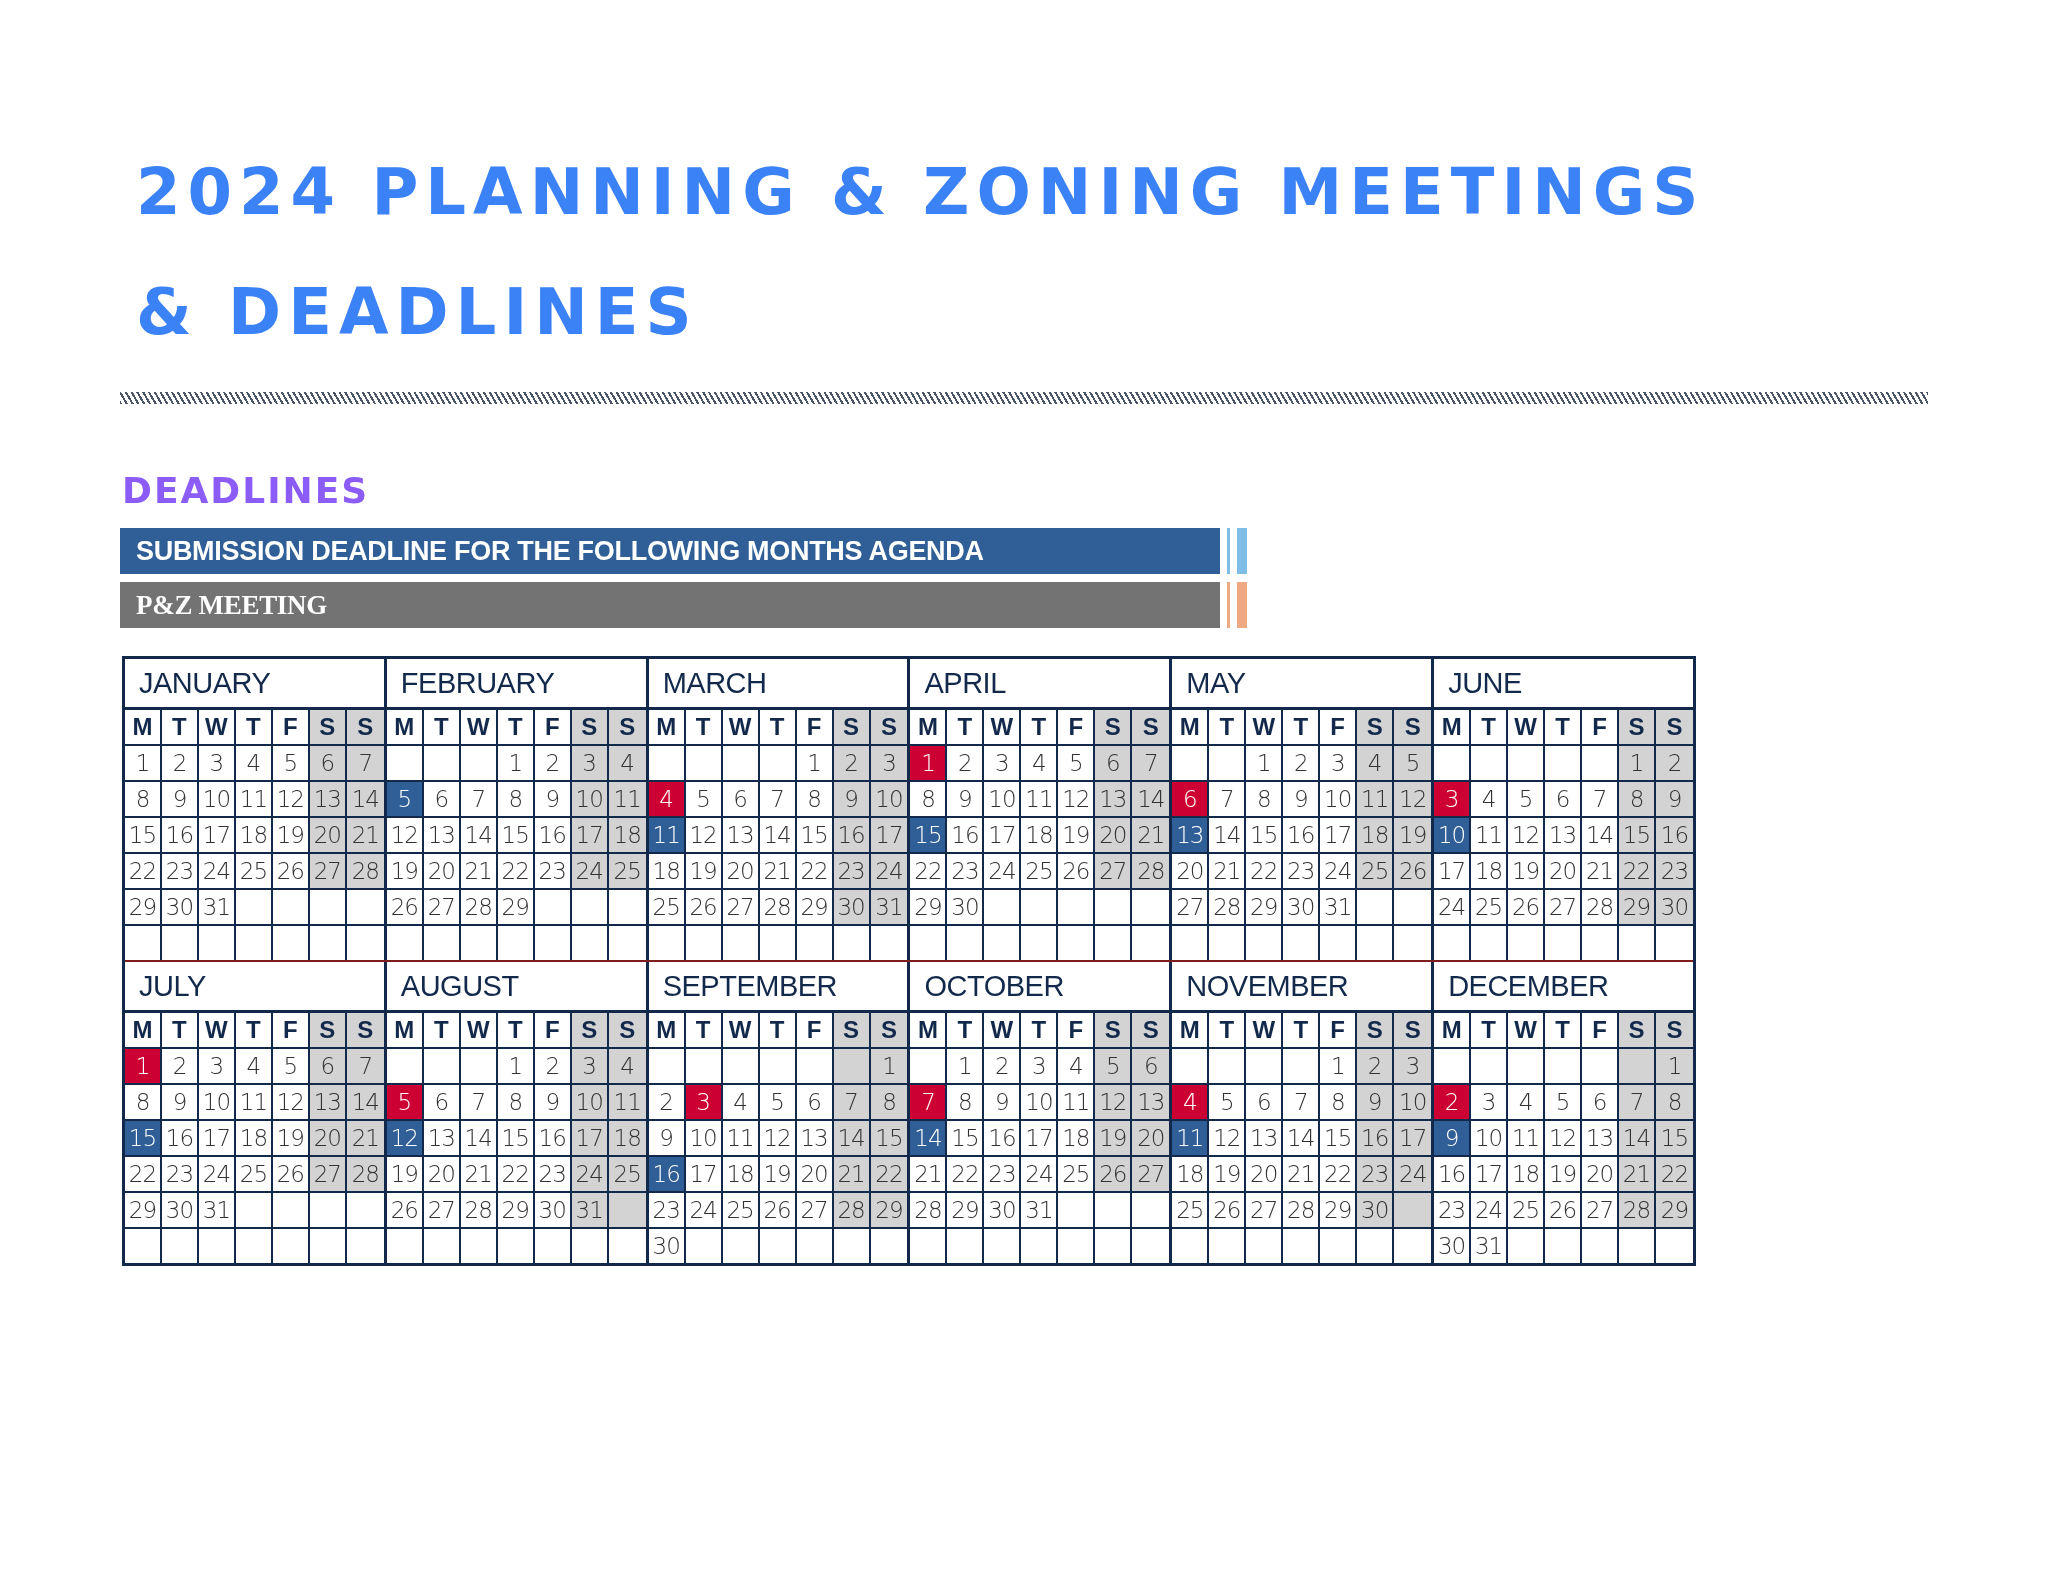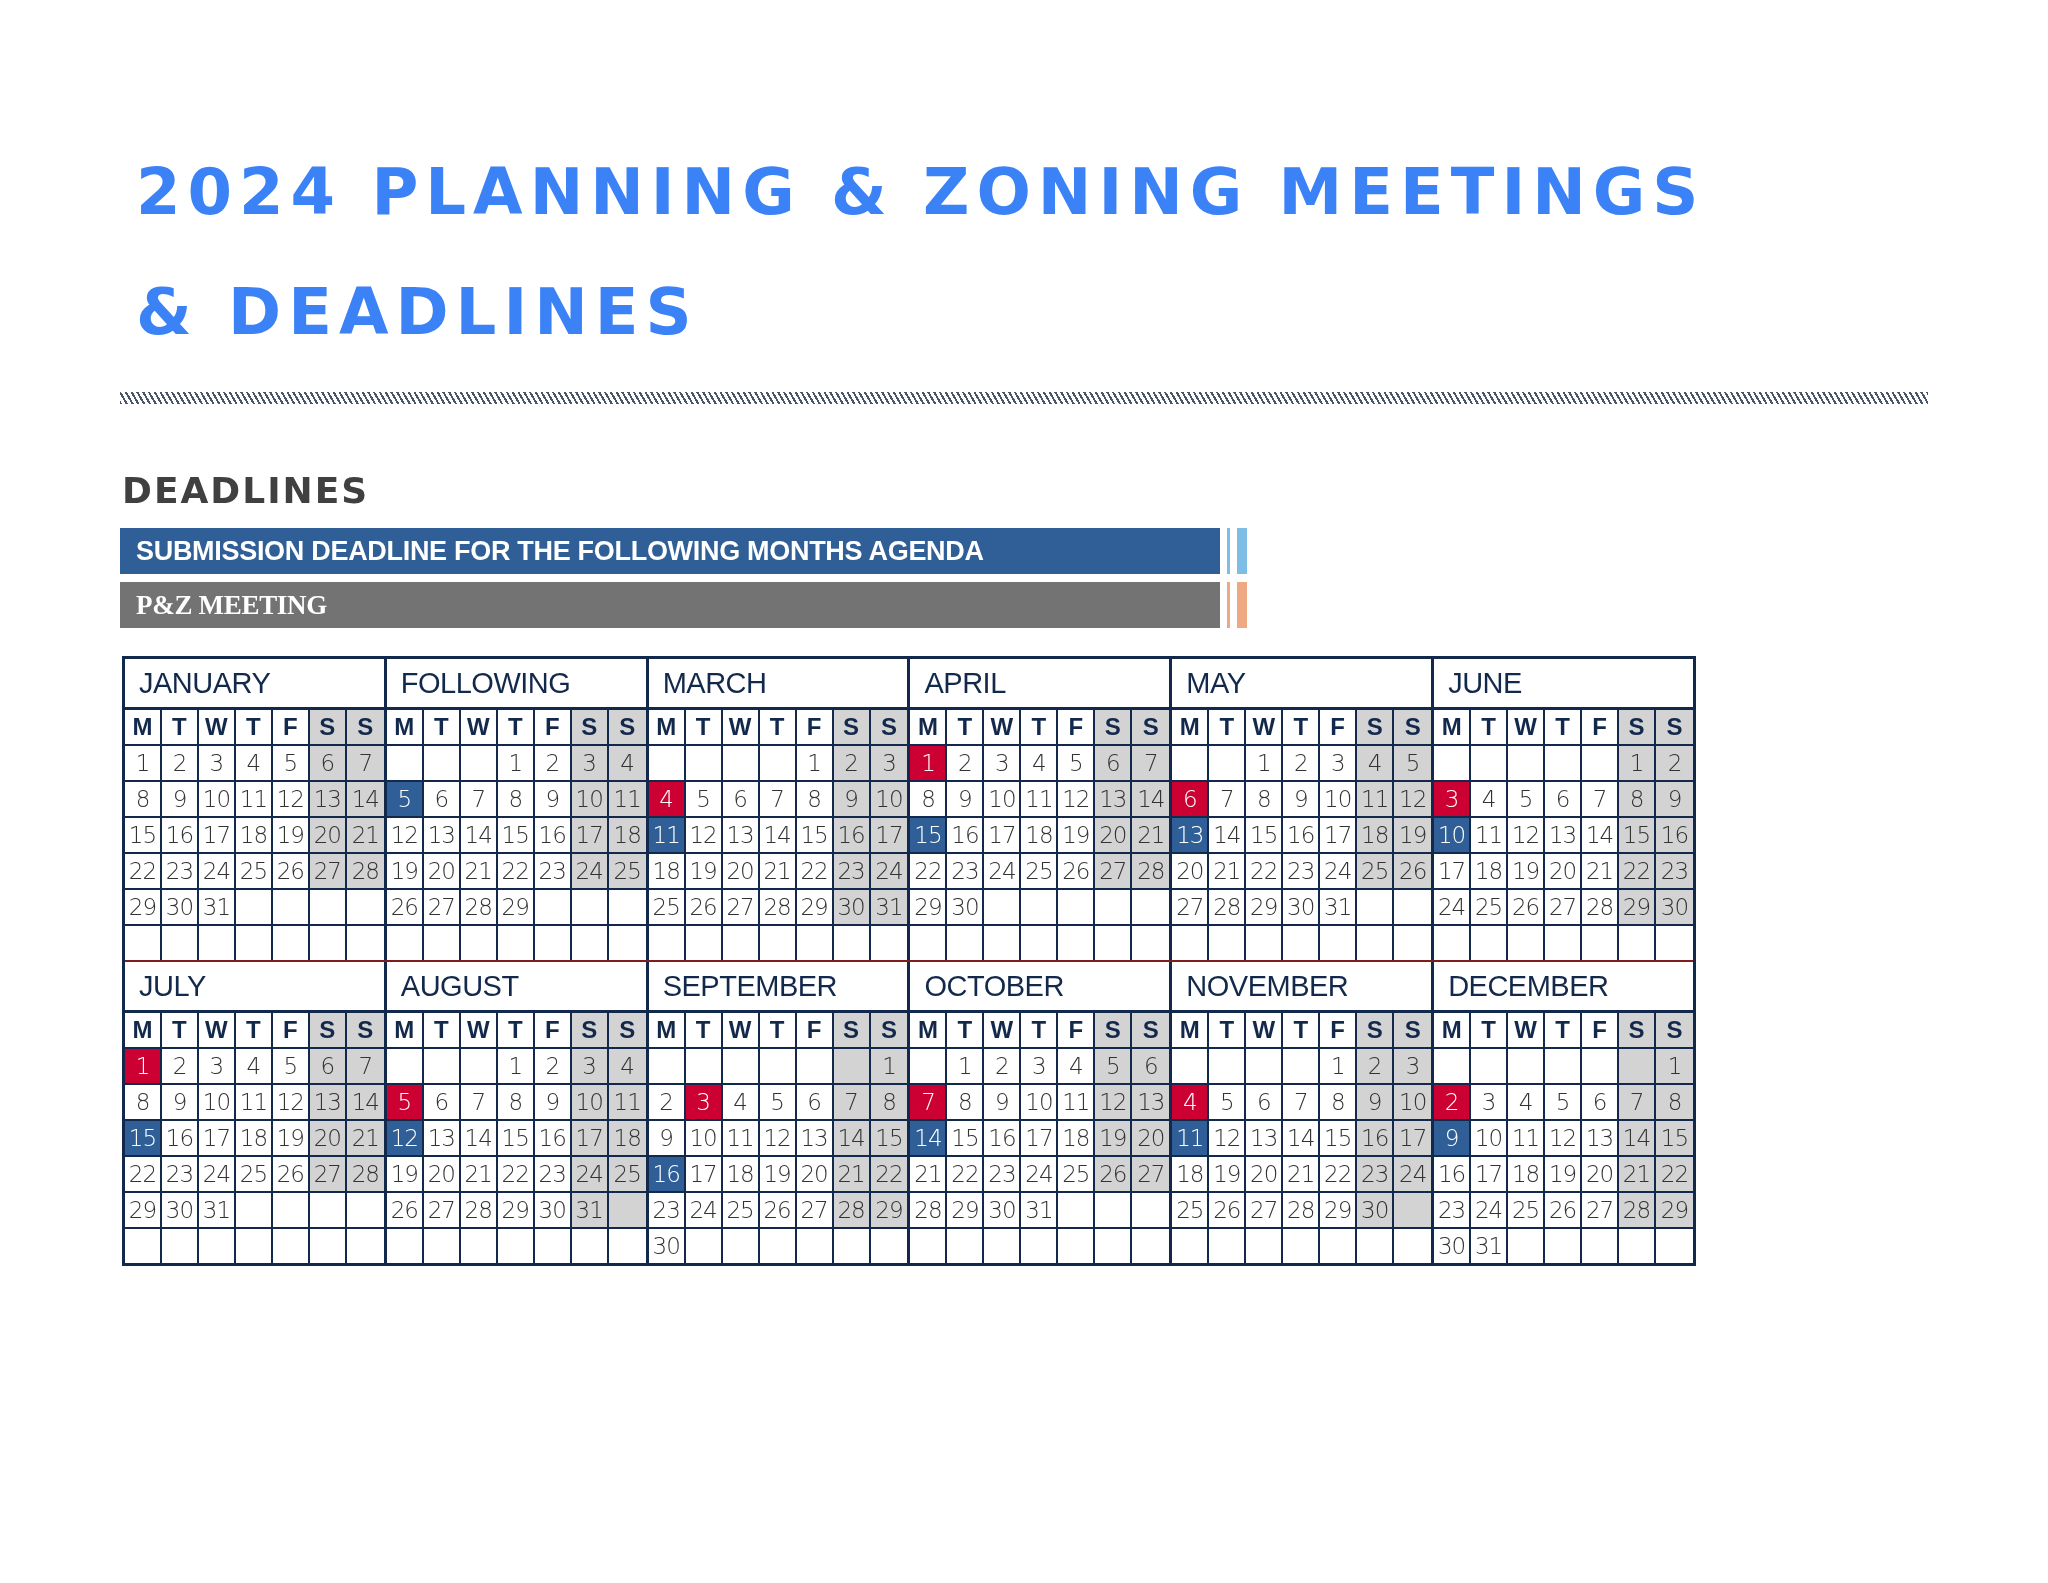--- a/index.html
+++ b/index.html
@@ -2,21 +2,21 @@
 <html><head>
 <meta charset="utf-8">
 <style>
   html,body{margin:0;padding:0;background:#ffffff;}
   body{width:2048px;height:1583px;position:relative;overflow:hidden;font-family:"Liberation Sans",sans-serif;color:#13294b;}
   .title{position:absolute;left:136px;font-family:"DejaVu Sans",sans-serif;font-weight:bold;font-size:64px;letter-spacing:7px;color:#3b82f6;line-height:1;}
   #t1{top:160px;}
   #t2{top:280px;}
   .divider{position:absolute;left:120px;top:392px;width:1808px;height:12px;
     background:repeating-linear-gradient(60deg,#4a5568 0px,#4a5568 2px,#ffffff 2px,#ffffff 5px);}
-  .section{position:absolute;left:122px;top:470px;font-family:"DejaVu Sans",sans-serif;font-weight:bold;font-size:36px;letter-spacing:2px;color:#404040;}
+  .section{position:absolute;left:122px;top:470px;font-family:"DejaVu Sans",sans-serif;font-weight:bold;font-size:36px;letter-spacing:2px;color:#8b5cf6;}
   .legend{position:absolute;left:120px;height:46px;display:flex;align-items:center;}
   .legend .bar{height:46px;width:1100px;display:flex;align-items:center;padding-left:16px;box-sizing:border-box;color:#fff;font-family:"Liberation Sans",sans-serif;font-weight:bold;font-size:27px;letter-spacing:-0.3px;}
   .legend .thin{width:3px;height:46px;margin-left:7px;}
   .legend .sw{width:10px;height:46px;margin-left:7px;}
   #leg1{top:528px;}
   #leg2{top:582px;}
   .cal{position:absolute;left:122px;top:656px;width:1574px;border:3px solid #13294b;box-sizing:border-box;background:#fff;}
   .half{display:flex;}
   .half + .half{border-top:2px solid #7f1d1d;}
   .month{flex:1;border-left:3px solid #13294b;display:flex;flex-direction:column;}
@@ -101,21 +101,21 @@
           <div class="cell lastrow"></div>
           <div class="cell lastrow"></div>
           <div class="cell lastrow"></div>
           <div class="cell lastrow"></div>
           <div class="cell lastrow"></div>
           <div class="cell lastrow"></div>
           <div class="cell lastrow"></div>
         </div>
       </div>
       <div class="month">
-        <div class="mname">FOLLOWING</div>
+        <div class="mname">FEBRUARY</div>
         <div class="grid">
           <div class="cell dh">M</div>
           <div class="cell dh">T</div>
           <div class="cell dh">W</div>
           <div class="cell dh">T</div>
           <div class="cell dh">F</div>
           <div class="cell dh we">S</div>
           <div class="cell dh we">S</div>
           <div class="cell"></div>
           <div class="cell"></div>

